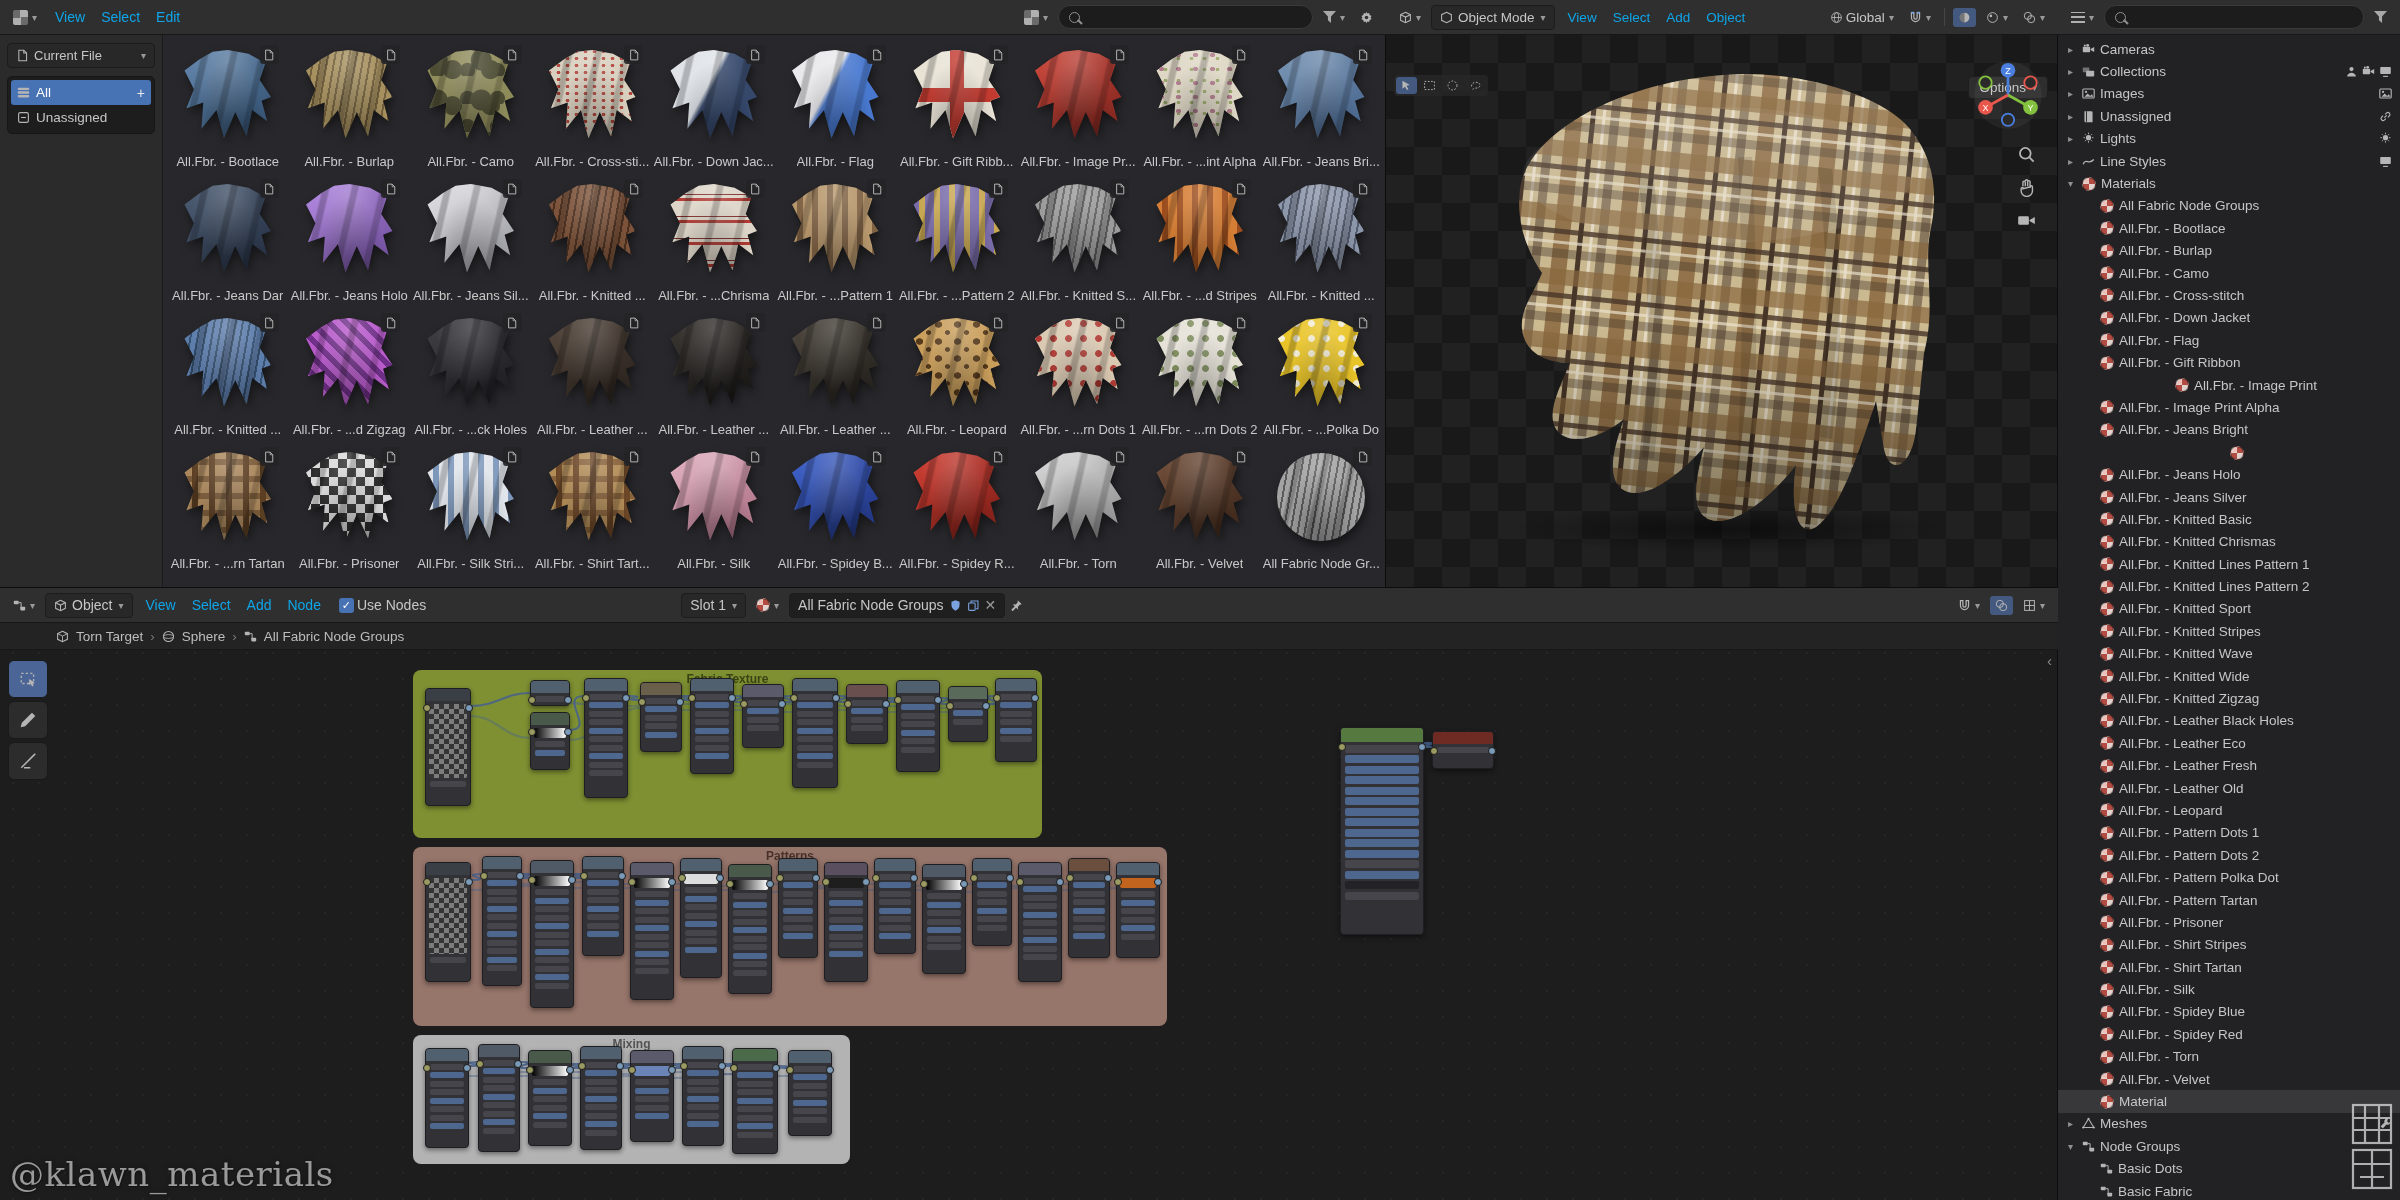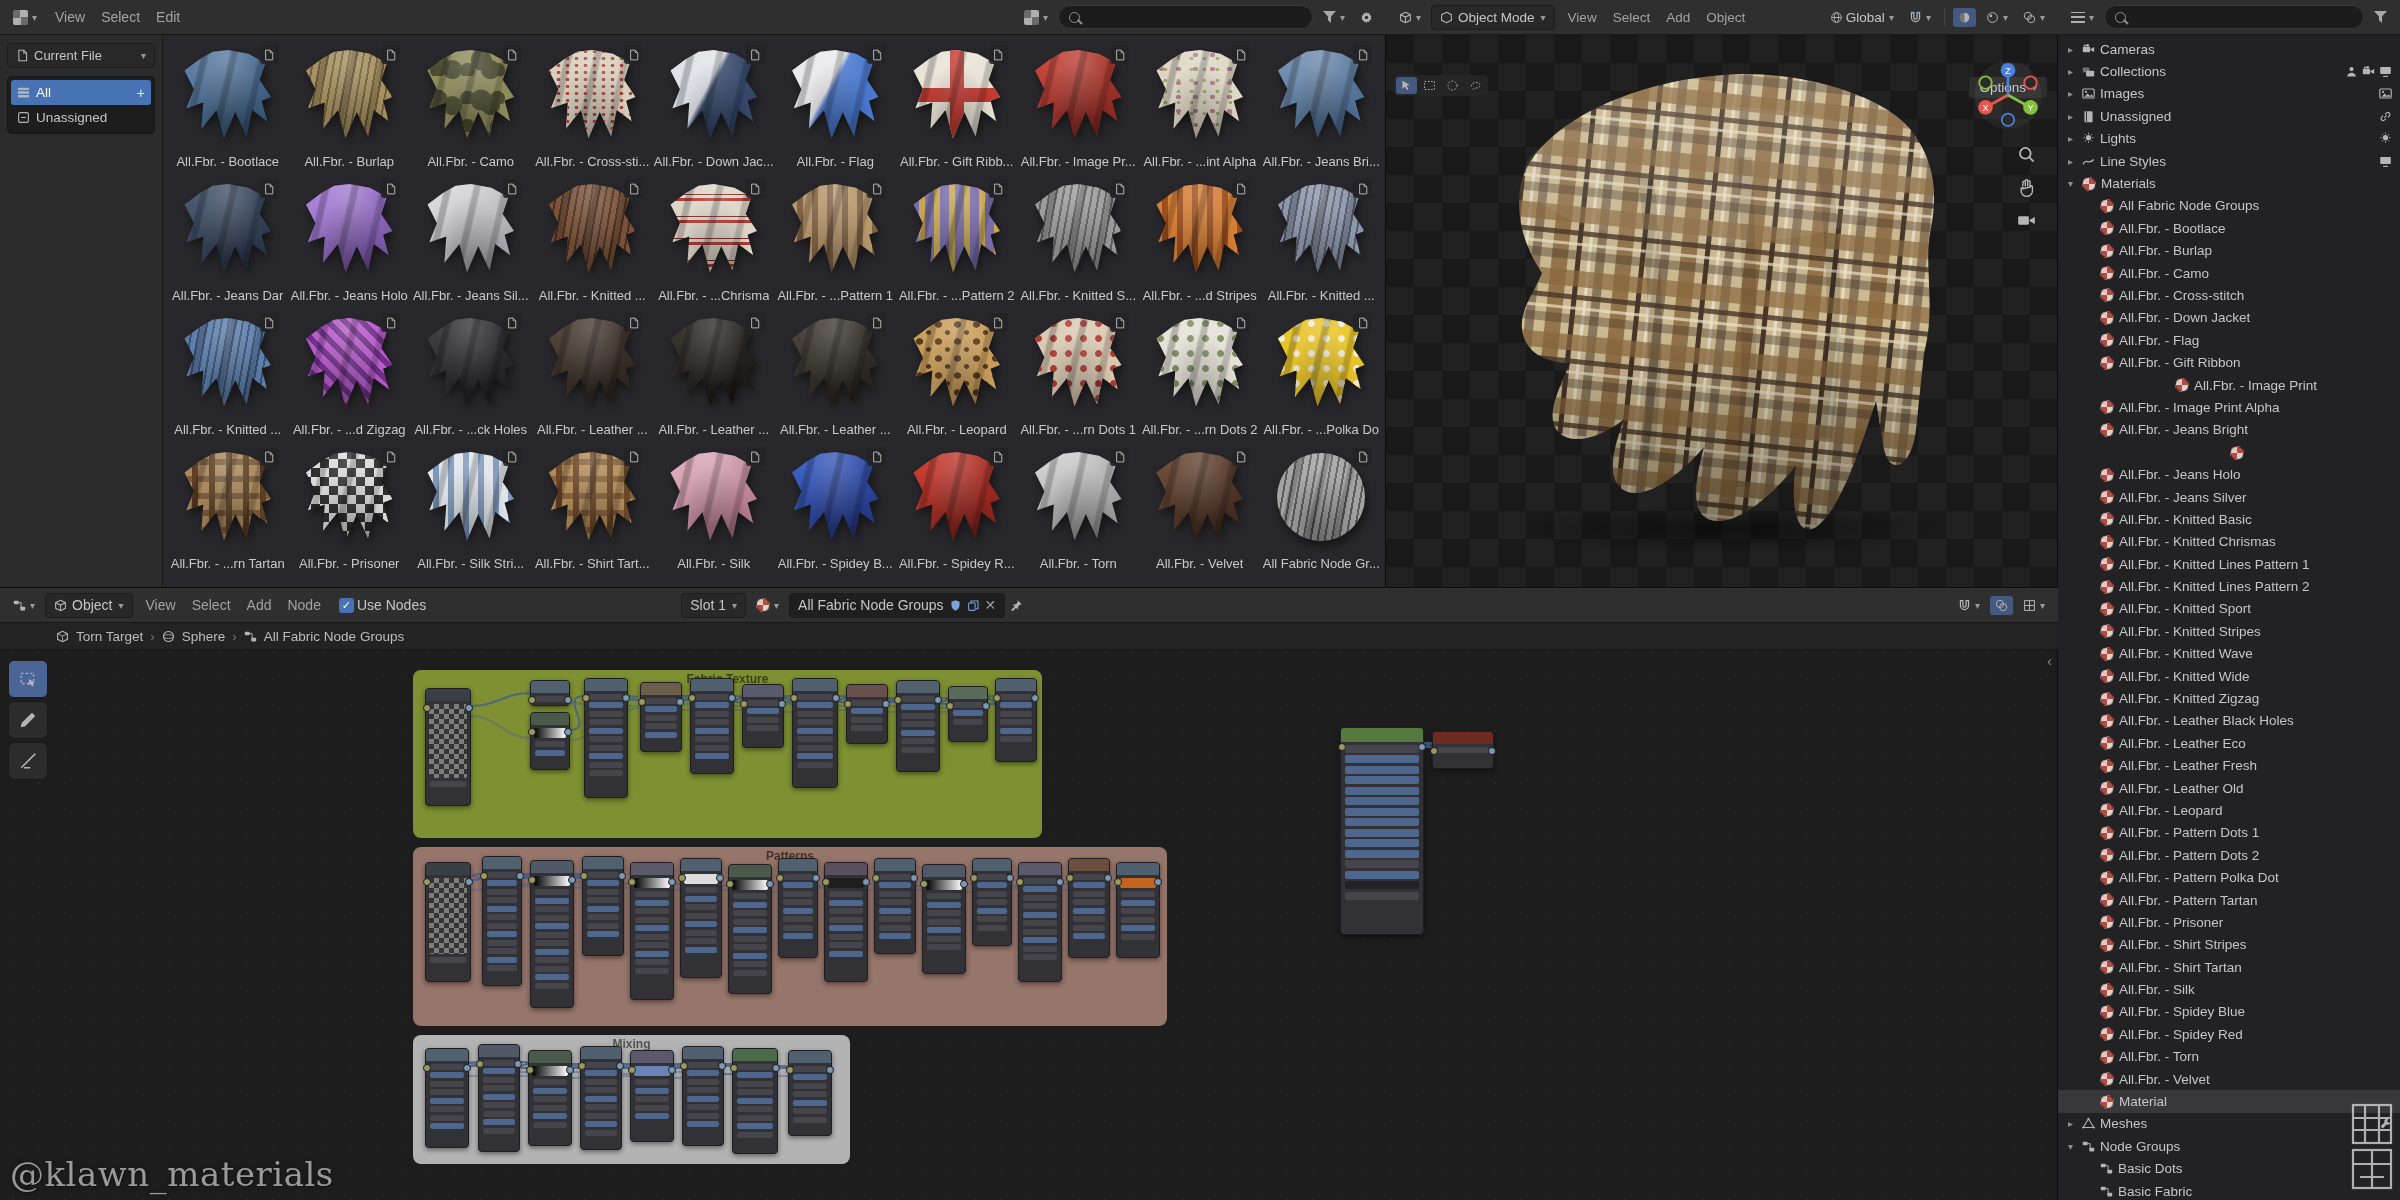--- a/index.html
+++ b/index.html
@@ -3,21 +3,21 @@
 <meta charset="utf-8">
 <style>
 *{margin:0;padding:0;box-sizing:border-box}
 html,body{background:#0b0b0b}
 .screen{position:relative;width:2400px;height:1200px;background:#1a1a1a;overflow:hidden;
   font-family:"Liberation Sans","DejaVu Sans",sans-serif;color:#c6c6c6;font-size:14px}
 .area{position:absolute;overflow:hidden;background:#232326;outline:1px solid #0c0c0c}
 
 .hdr{display:flex;align-items:center;gap:5px;padding:0 8px;background:#2f2f2f;
   border-bottom:1px solid #171717;height:35px;white-space:nowrap;position:relative;z-index:4}
-.menu-item{padding:3px 8px;border-radius:3px;color:#a3a3a3;cursor:default}
+.menu-item{padding:3px 8px;border-radius:3px;color:#0ea5e9;cursor:default}
 .chev{font-size:10px;color:#999;margin-left:1px}
 .icn{display:inline-flex;width:16px;height:16px;color:#b5b5b5;flex:none}
 .icn svg{width:100%;height:100%}
 .icn.small{width:13px;height:13px}
 .icon-btn{display:inline-flex;align-items:center;gap:3px;padding:3px 5px;border-radius:3px;background:transparent}
 .icon-btn.active{background:#44597f}
 .pill{display:flex;align-items:center;gap:6px;background:#1c1c1c;border:1px solid #3a3a3a;
   border-radius:12px;height:24px;padding:0 10px}
 .i-search{width:11px;height:11px;border:1.6px solid #909090;border-radius:50%;position:relative;flex:none}
 .i-search::after{content:"";position:absolute;width:6px;height:1.6px;background:#909090;transform:rotate(45deg);right:-4px;bottom:-1px}

